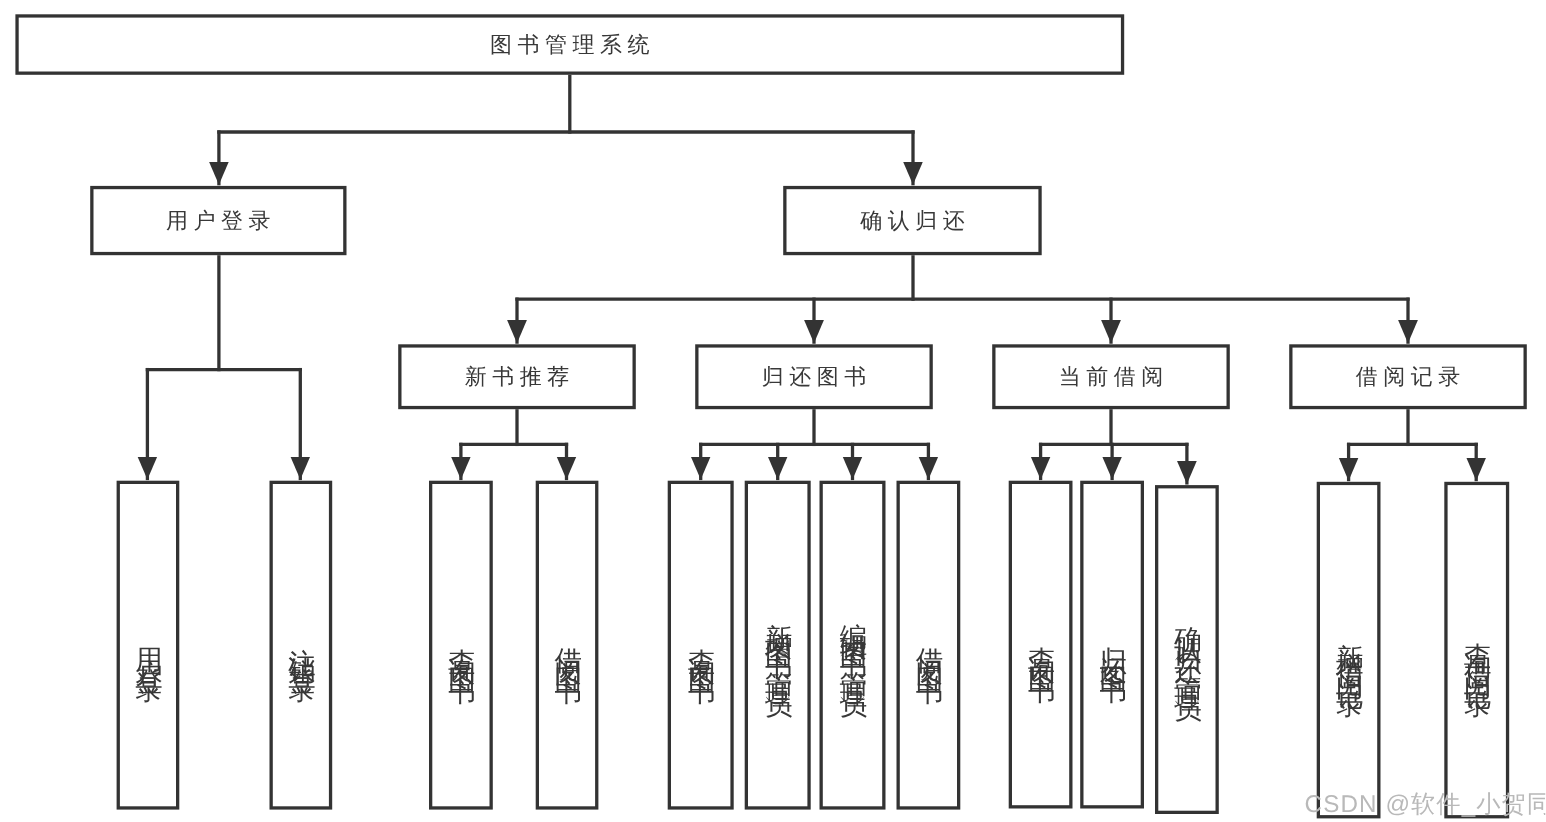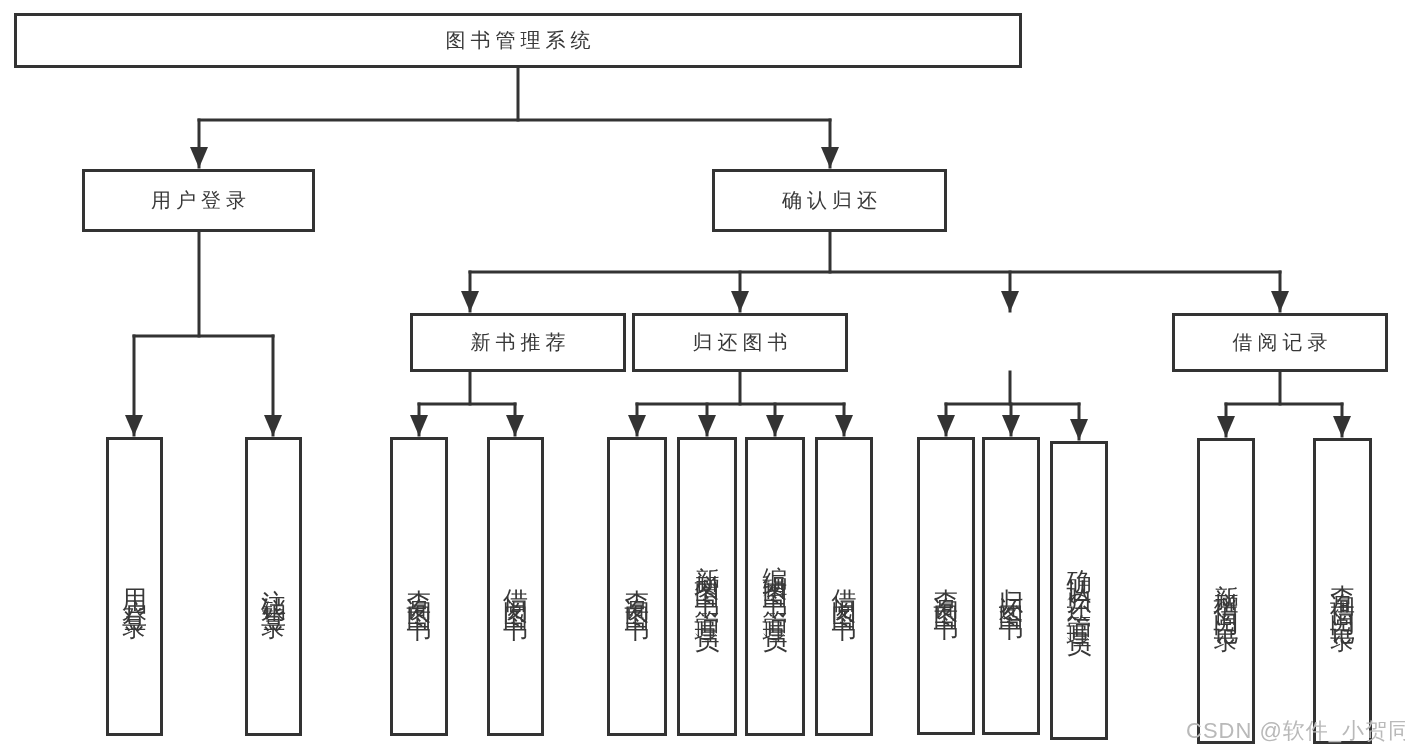--- a/index.html
+++ b/index.html
@@ -41,21 +41,21 @@
     position:absolute;z-index:3;
     left:1186px;top:716px;
     font-size:22px;letter-spacing:1px;
     color:#b9b9b9;
     white-space:nowrap;
   }
   
   .p-root        {left:14px;  top:13px;  width:1008px;height:55px;}
   .p-userlogin   {left:82px;  top:169px; width:233px; height:63px;}
   .p-bookmgmt    {left:712px; top:169px; width:235px; height:63px;}
-  .p-newbook     {left:362px; top:313px; width:216px; height:59px;margin-left:48px;}
+  .p-newbook     {left:362px; top:313px; width:216px; height:59px;}
   .p-bookborrow  {left:632px; top:313px; width:216px; height:59px;}
   .p-curborrow   {left:902px; top:313px; width:216px; height:59px;}
   .p-borrowrec   {left:1172px;top:313px; width:216px; height:59px;}
   .p-a1{left:106px; top:437px;width:57px;height:299px;}
   .p-a2{left:245px; top:437px;width:57px;height:299px;}
   .p-b1{left:390px; top:437px;width:58px;height:299px;}
   .p-b2{left:487px; top:437px;width:57px;height:299px;}
   .p-c1{left:607px; top:437px;width:60px;height:299px;}
   .p-c2{left:677px; top:437px;width:60px;height:299px;}
   .p-c3{left:745px; top:437px;width:60px;height:299px;}
@@ -121,20 +121,21 @@
     </g>
   </svg>
 
   <div class="node p-root">图书管理系统</div>
 
   <div class="node p-userlogin">用户登录</div>
   <div class="node p-bookmgmt">确认归还</div>
 
   <div class="node p-newbook">新书推荐</div>
   <div class="node p-bookborrow">归还图书</div>
+  <div class="node p-curborrow">当前借阅</div>
   <div class="node p-borrowrec">借阅记录</div>
 
   <div class="vnode p-a1">
     <span>用户登录</span>
   </div>
   <div class="vnode p-a2">
     <span>注销登录</span>
   </div>
 
   <div class="vnode p-b1">

